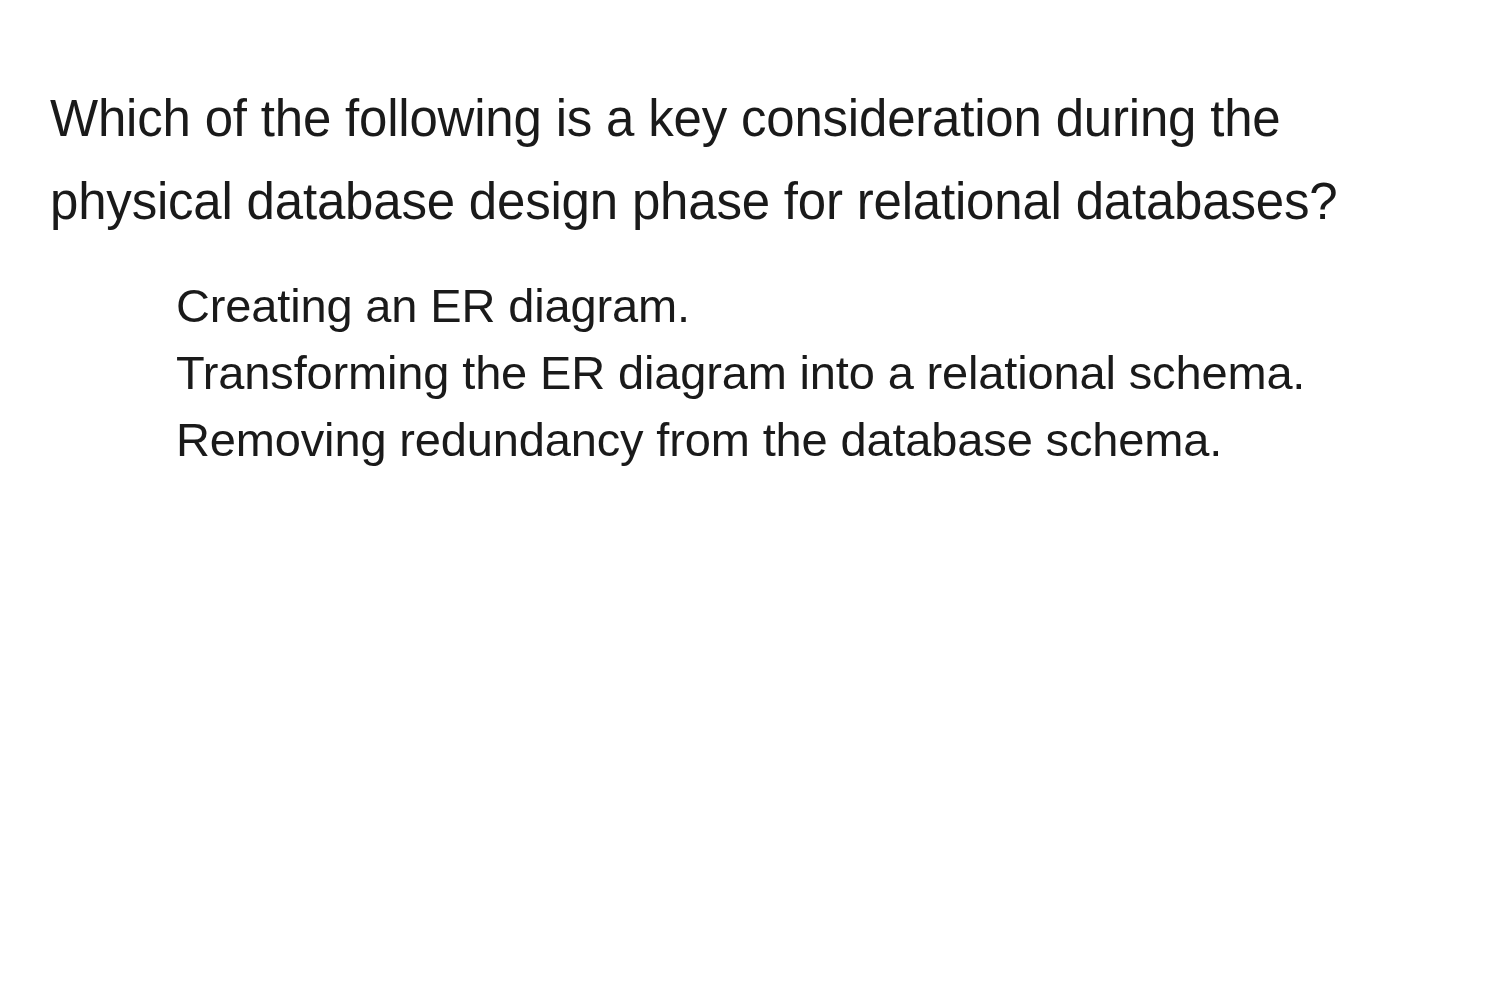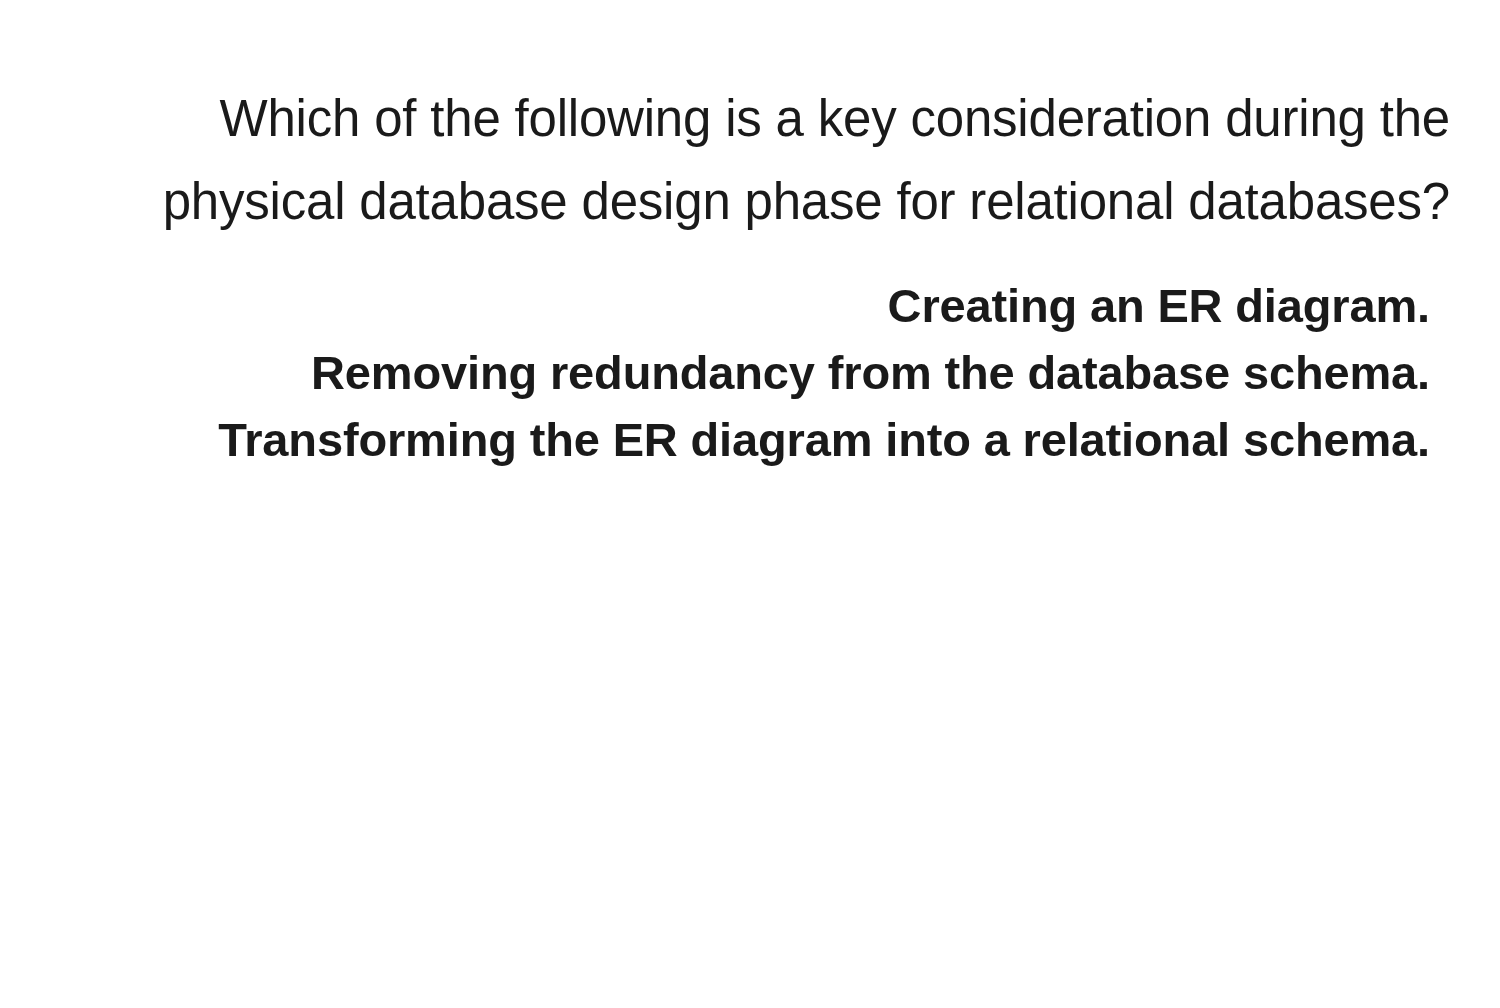--- a/index.html
+++ b/index.html
@@ -1,19 +1,18 @@
 <!DOCTYPE html>
 <html><head>
 <meta charset="utf-8">
 <style>
   * {
     margin: 0;
     padding: 0;
     box-sizing: border-box;
-    text-align: right;
   }
   html, body {
     width: 1500px;
     height: 1008px;
     background: #ffffff;
     font-family: -apple-system, BlinkMacSystemFont, "Segoe UI", "Helvetica Neue", Arial, sans-serif;
     color: #1a1a1a;
     overflow: hidden;
   }
   .container {
@@ -26,28 +25,28 @@
     letter-spacing: -0.2px;
     margin-bottom: 30px;
   }
   .options {
     padding-left: 126px;
     padding-right: 20px;
   }
   .option {
     font-size: 47px;
     line-height: 1.42;
-    font-weight: 700;
+    font-weight: 400;
     letter-spacing: -0.15px;
     margin-bottom: 0px;
   }
 </style>
 </head>
 <body>
 
 <div class="container">
   <div class="question">Which of the following is a key consideration during the physical database design phase for relational databases?</div>
   <div class="options">
     <div class="option">Creating an ER diagram.</div>
+    <div class="option">Transforming the ER diagram into a relational schema.</div>
     <div class="option">Removing redundancy from the database schema.</div>
-    <div class="option">Transforming the ER diagram into a relational schema.</div>
   </div>
 </div>
 
 </body></html>

